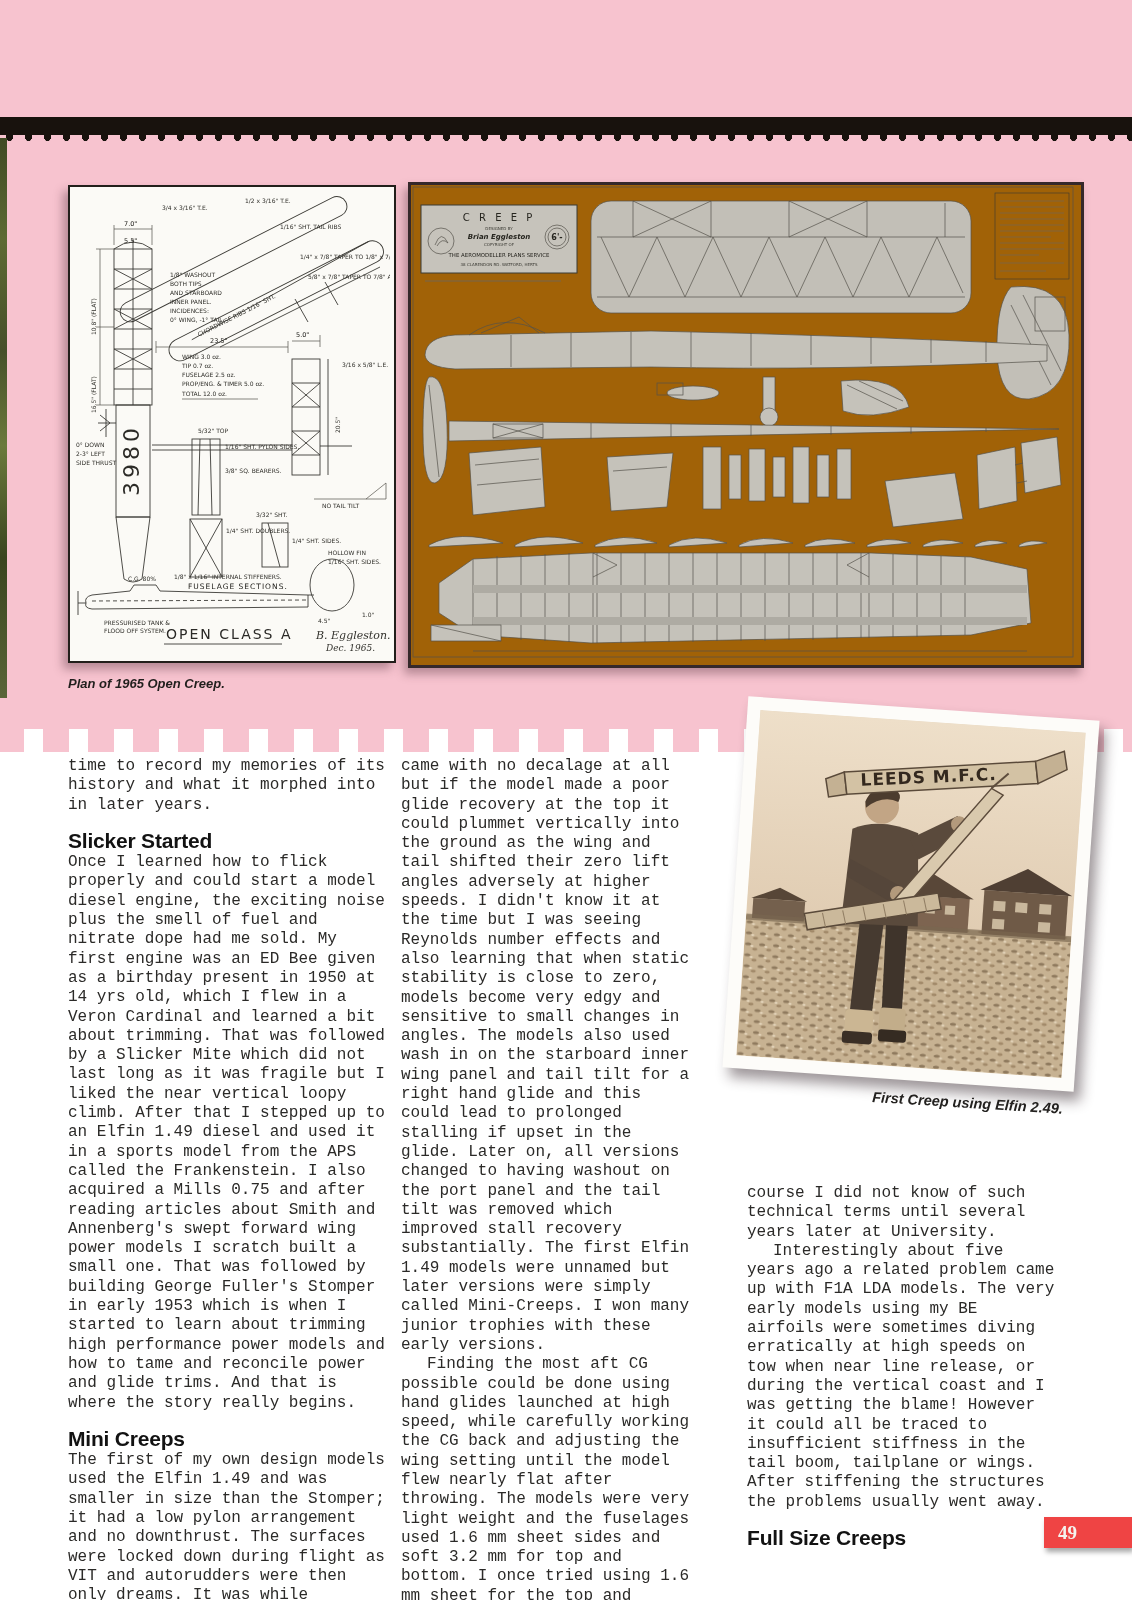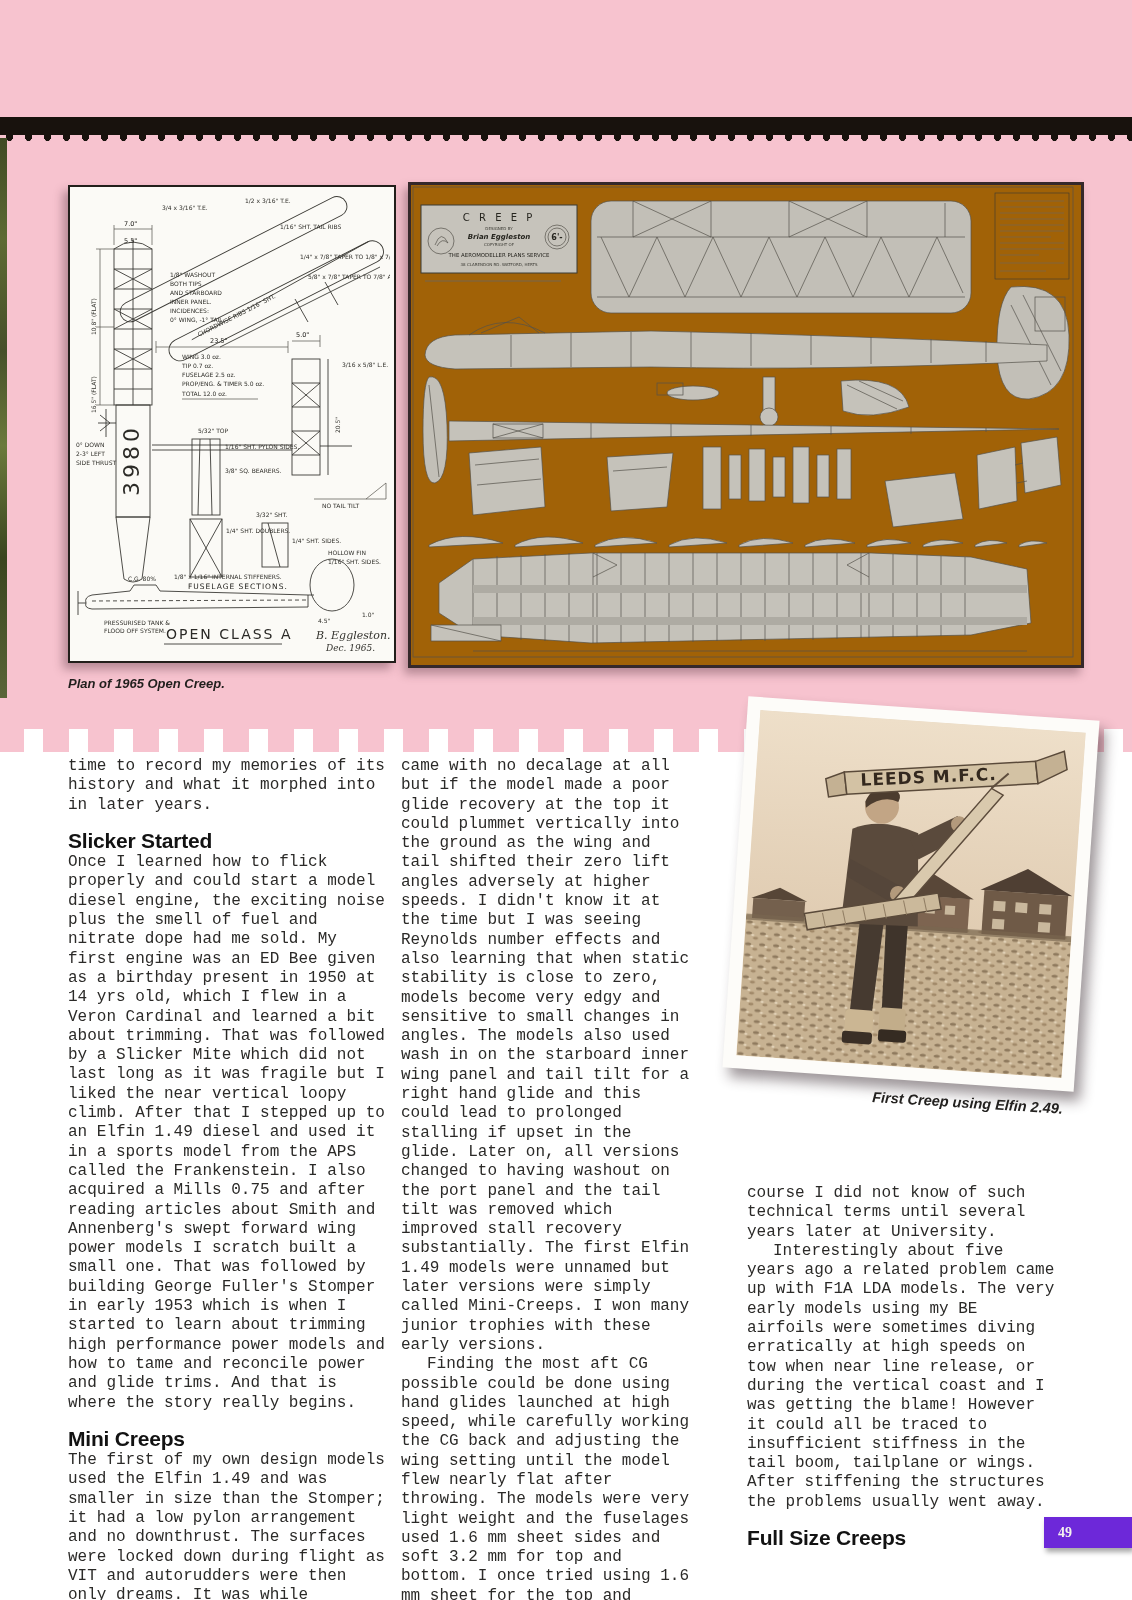--- a/index.html
+++ b/index.html
@@ -34,22 +34,22 @@
   
   .col{position:absolute;font-size:16px;line-height:19.3px;color:#2b2a28;text-align:left;}
   .col p{margin:0;font-family:Liberation Mono, monospace;}
   .col p.indent{text-indent:26px;}
   .col h3{font-family:"Liberation Sans",sans-serif;font-size:21px;letter-spacing:-.2px;
       color:#121212;margin:16px 0 3px 0;}
   .col1{left:68px;top:757px;width:323px;}
   .col2{left:401px;top:757px;width:293px;}
   .col3{left:747px;top:1148px;width:312px;margin-top:36px;}
   
-  .pagenum{position:absolute;right:0;top:1517px;width:88px;height:31px;background:#6d28d9;
-      color:#f4f2ee;font-family:"Liberation Serif",serif;font-weight:bold;font-size:14px;
+  .pagenum{position:absolute;right:0;top:1517px;width:88px;height:31px;background:#ef4444;
+      color:#f4f2ee;font-family:"Liberation Serif",serif;font-weight:bold;font-size:19px;
       line-height:31px;padding-left:14px;box-sizing:border-box;box-shadow:2px 4px 5px rgba(0,0,0,.35);}
   
   svg text{font-family:"DejaVu Sans",sans-serif;}
   .ink{stroke:#3b3a35;fill:none;stroke-width:.9;}
   .ink-thin{stroke:#55524b;fill:none;stroke-width:.7;}
   .lbl{fill:#2f2e29;font-size:6px;}
   .lbl-b{fill:#22211d;font-size:6.5px;}
 </style>
 </head>
 <body>

